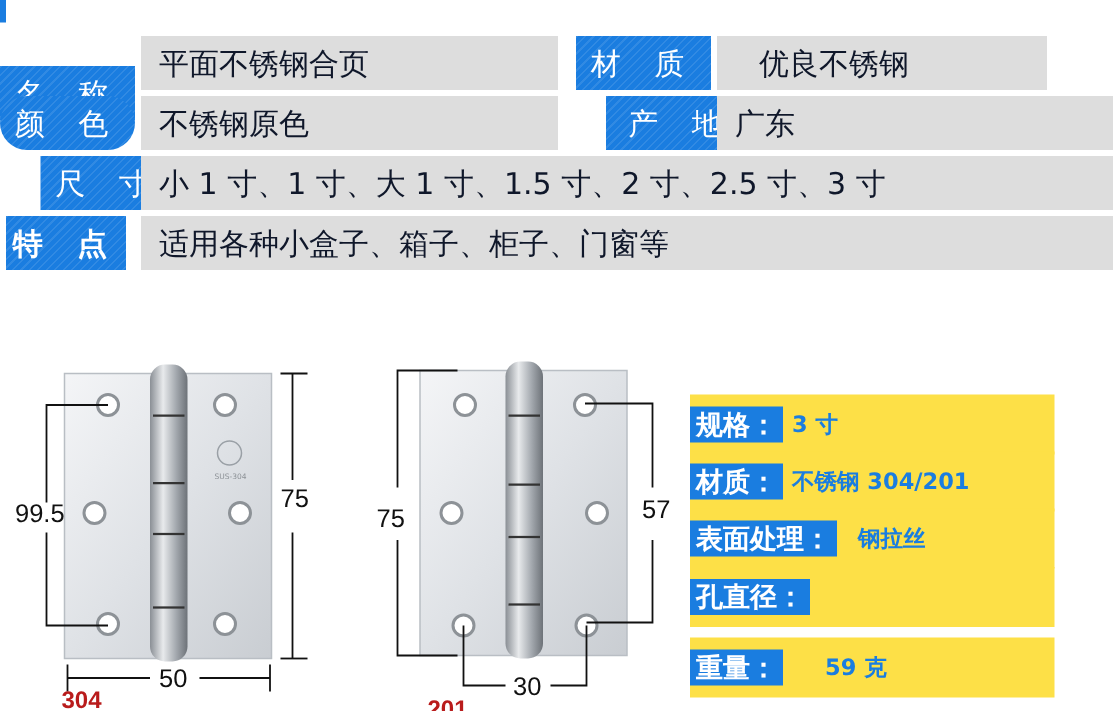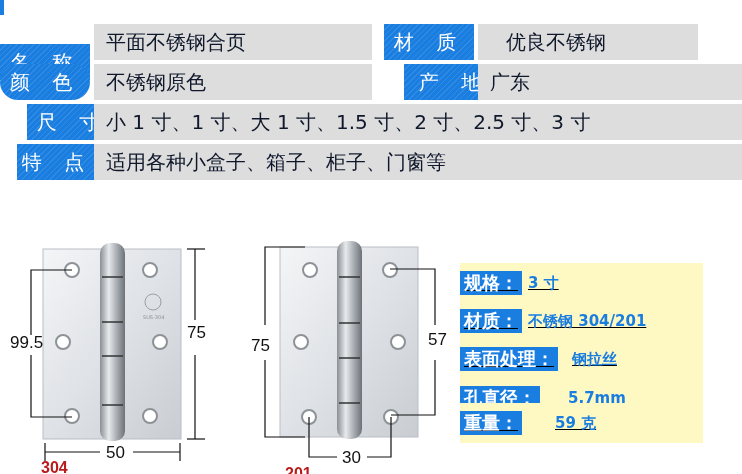--- a/index.html
+++ b/index.html
@@ -6,21 +6,21 @@
   body { width: 742px; height: 474px; background: #fff; position: relative; overflow: hidden;
          font-family: "DejaVu Sans", "Liberation Sans", sans-serif; }
   .topmark { position: absolute; left: 0; top: 0; width: 4px; height: 15px; background: #1a7de0; }
   .lbl { position: absolute; height: 36px; color: #fff; font-size: 20px; display: flex; align-items: center; justify-content: center; letter-spacing: 8px;
          background-color: #1a7de0;
          background-image: repeating-linear-gradient(135deg, rgba(255,255,255,0.10) 0 1px, transparent 1px 4px); }
   .val { position: absolute; height: 36px; background: #dddddd; color: #0f172a; font-size: 20px; display: flex; align-items: center; padding-left: 12px; }
   .hinge { position: absolute; }
   .dim { position: absolute; font-size: 17px; color: #111; font-family: "Liberation Sans", sans-serif; }
   .caption { position: absolute; font-size: 16px; font-weight: bold; color: #b91c1c; font-family: "Liberation Sans", sans-serif; }
-  .spec { position: absolute; left: 460px; height: 40px; width: 243px; background: #fef9c3; display: flex; align-items: center; text-decoration: underline; }
+  .spec { position: absolute; left: 460px; height: 40px; width: 243px; background: #fde047; display: flex; align-items: center; }
   .spec .k { background: #1a7de0; color: #fff; font-weight: bold; font-size: 18px; height: 24px; display: flex; align-items: center; padding: 0 4px; white-space: nowrap; }
   .spec .v { color: #1a7de0; font-weight: bold; font-size: 15px; padding-left: 6px; white-space: nowrap; }
 </style>
 </head>
 <body>
 
 <div class="topmark"></div>
 
 <div class="lbl" style="left:0;top:24px;width:90px;margin-top:20px;">名 称</div>
 <div class="val" style="left:94px;top:24px;width:278px;">平面不锈钢合页</div>
@@ -28,21 +28,21 @@
 <div class="val" style="left:478px;top:24px;width:220px;padding-left:28px;">优良不锈钢</div>
 
 <div class="lbl" style="left:0;top:64px;width:90px;border-radius:18px;">颜 色</div>
 <div class="val" style="left:94px;top:64px;width:278px;">不锈钢原色</div>
 <div class="lbl" style="left:384px;top:64px;width:100px;margin-left:20px;">产 地</div>
 <div class="val" style="left:478px;top:64px;width:264px;">广东</div>
 
 <div class="lbl" style="left:0;top:104px;width:90px;margin-left:27px;">尺 寸</div>
 <div class="val" style="left:94px;top:104px;width:648px;">小 1 寸、1 寸、大 1 寸、1.5 寸、2 寸、2.5 寸、3 寸</div>
 
-<div class="lbl" style="left:17px;top:144px;width:80px;">特 点</div>
+<div class="lbl" style="left:4px;top:144px;width:80px;font-weight:bold;">特 点</div>
 <div class="val" style="left:94px;top:144px;width:648px;">适用各种小盒子、箱子、柜子、门窗等</div>
 
 <svg class="hinge" style="left:0;top:225px;" width="230" height="249">
   <defs>
     <linearGradient id="plate" x1="0" y1="0" x2="1" y2="1">
       <stop offset="0" stop-color="#f4f5f7"></stop>
         <stop offset="0.5" stop-color="#dfe2e6"></stop>
         <stop offset="1" stop-color="#c9cdd2"></stop>
     </linearGradient>
     <linearGradient id="knuckle" x1="0" y1="0" x2="1" y2="0">
@@ -122,18 +122,17 @@
 <div class="spec" style="top:301px;">
   <span class="k">材质：</span>
   <span class="v">不锈钢 304/201</span>
 </div>
 <div class="spec" style="top:339px;">
   <span class="k">表面处理：</span>
   <span class="v" style="padding-left:14px;">钢拉丝</span>
 </div>
 <div class="spec" style="top:378px;">
   <span class="k">孔直径：</span>
-  <span class="v" style="padding-left:28px;">5.7mm</span>
 </div>
-<div class="spec" style="top:403px;gap:21px;">
+<div class="spec" style="top:425px;">
   <span class="k">重量：</span>
-  <span class="v" style="padding-left:12px;">59 克</span>
+  <span class="v" style="padding-left:28px;">59 克</span>
 </div>
 
 </body></html>

